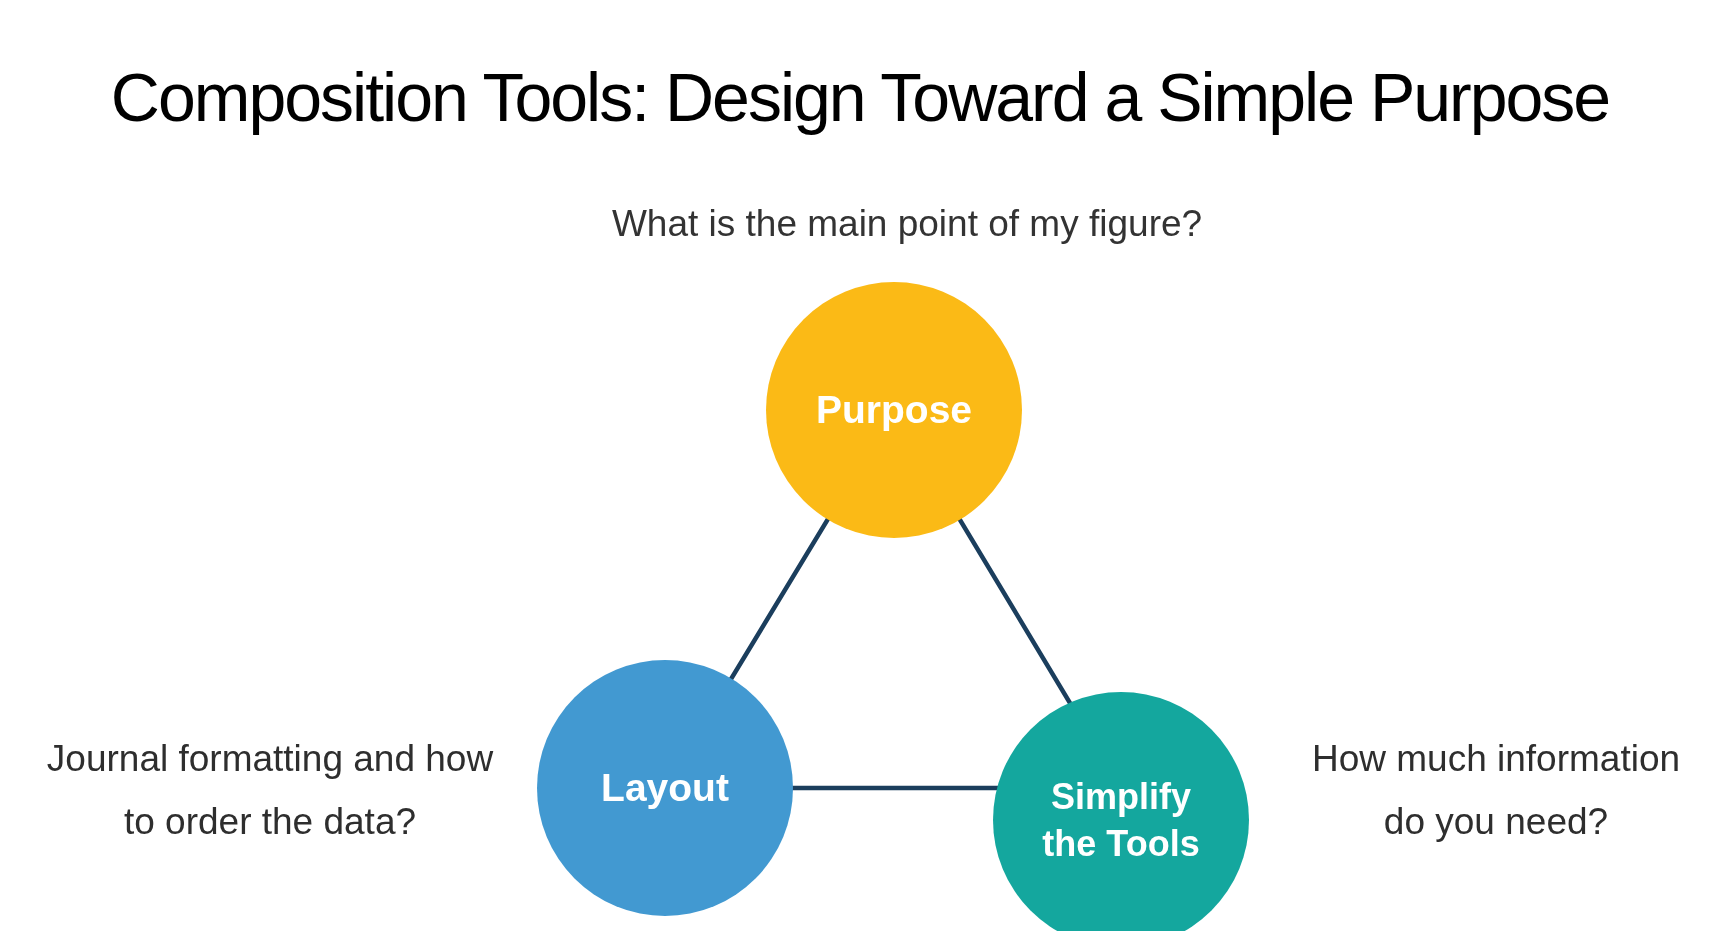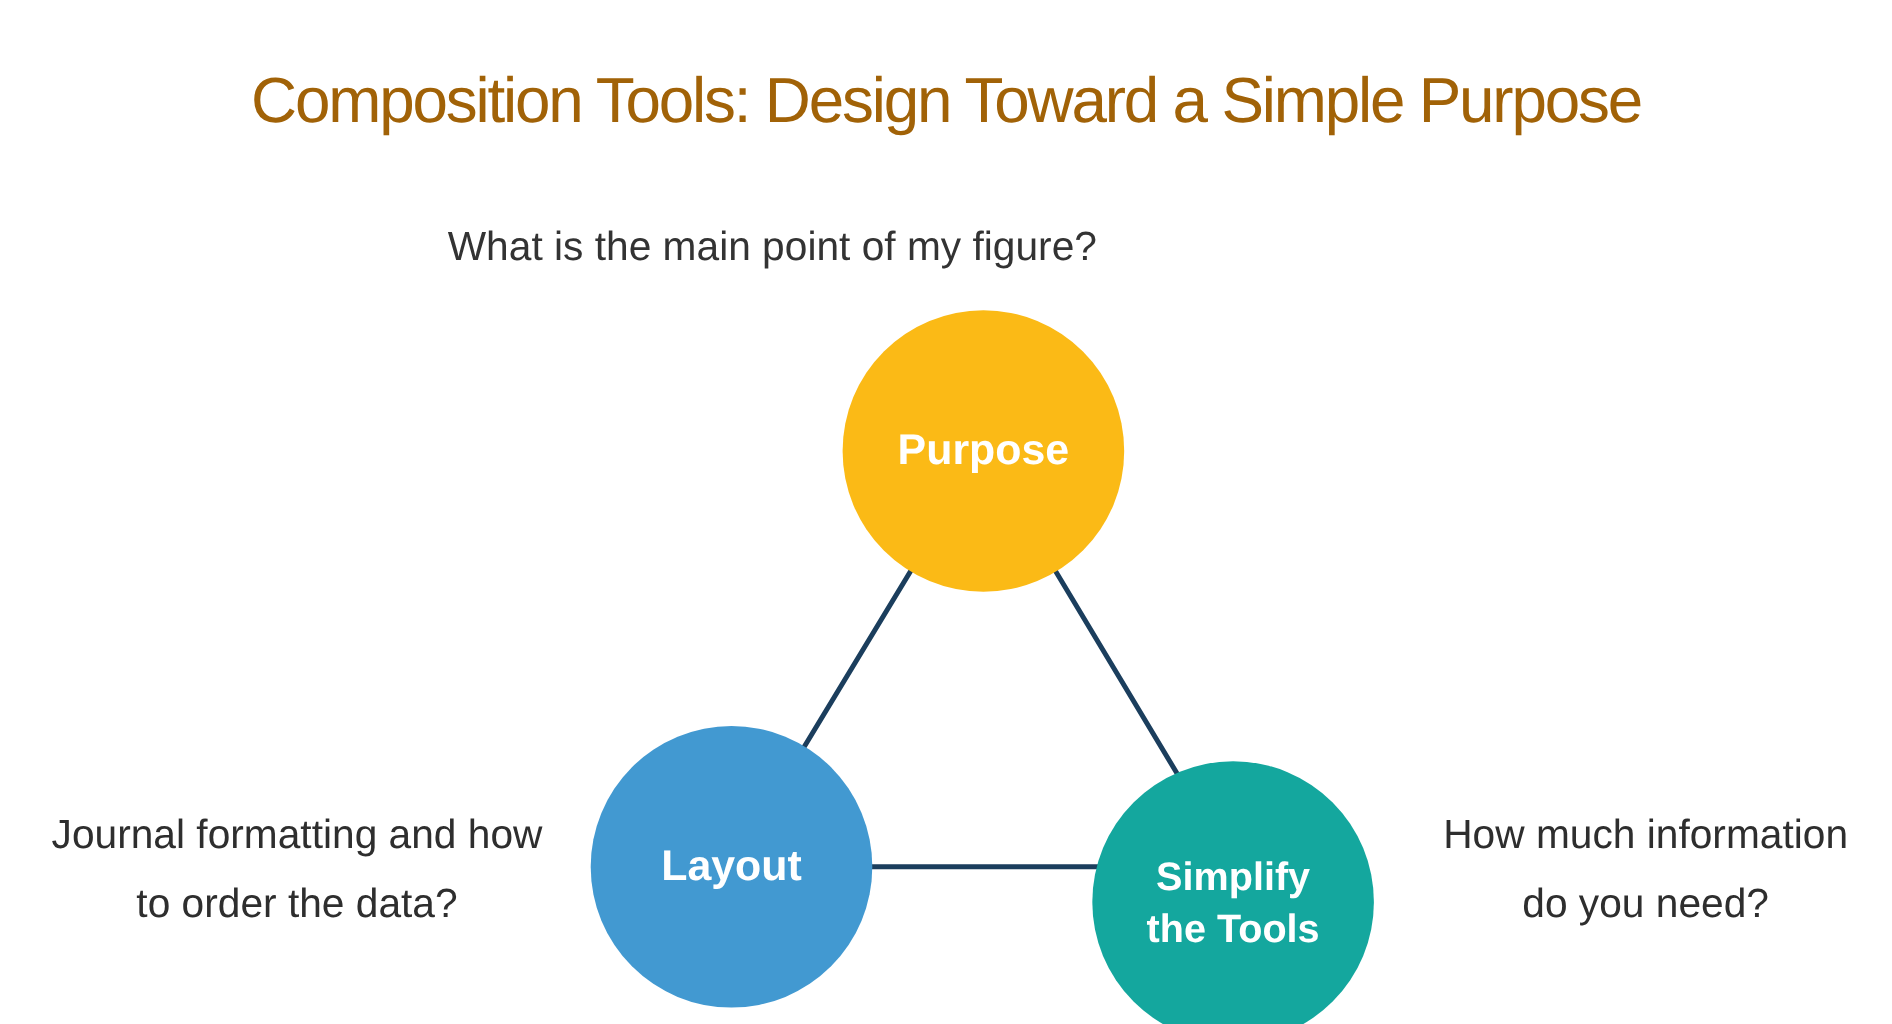--- a/index.html
+++ b/index.html
@@ -14,32 +14,32 @@
     height: 931px;
     overflow: hidden;
     background: #ffffff;
   }
   .title {
     position: absolute;
     top: 58px;
     left: 0;
     width: 1720px;
     text-align: center;
-    font-size: 58px;
+    font-size: 68px;
     font-weight: 400;
     letter-spacing: -2px;
-    color: #a16207;
+    color: #000000;
     white-space: nowrap;
   }
   .subtitle {
     position: absolute;
     top: 203px;
     left: 407px;
     width: 1000px;
-    text-align: left;
+    text-align: center;
     font-size: 37px;
     font-weight: 300;
     color: #333333;
     white-space: nowrap;
   }
   .edges-svg {
     position: absolute;
     top: 0;
     left: 0;
   }

